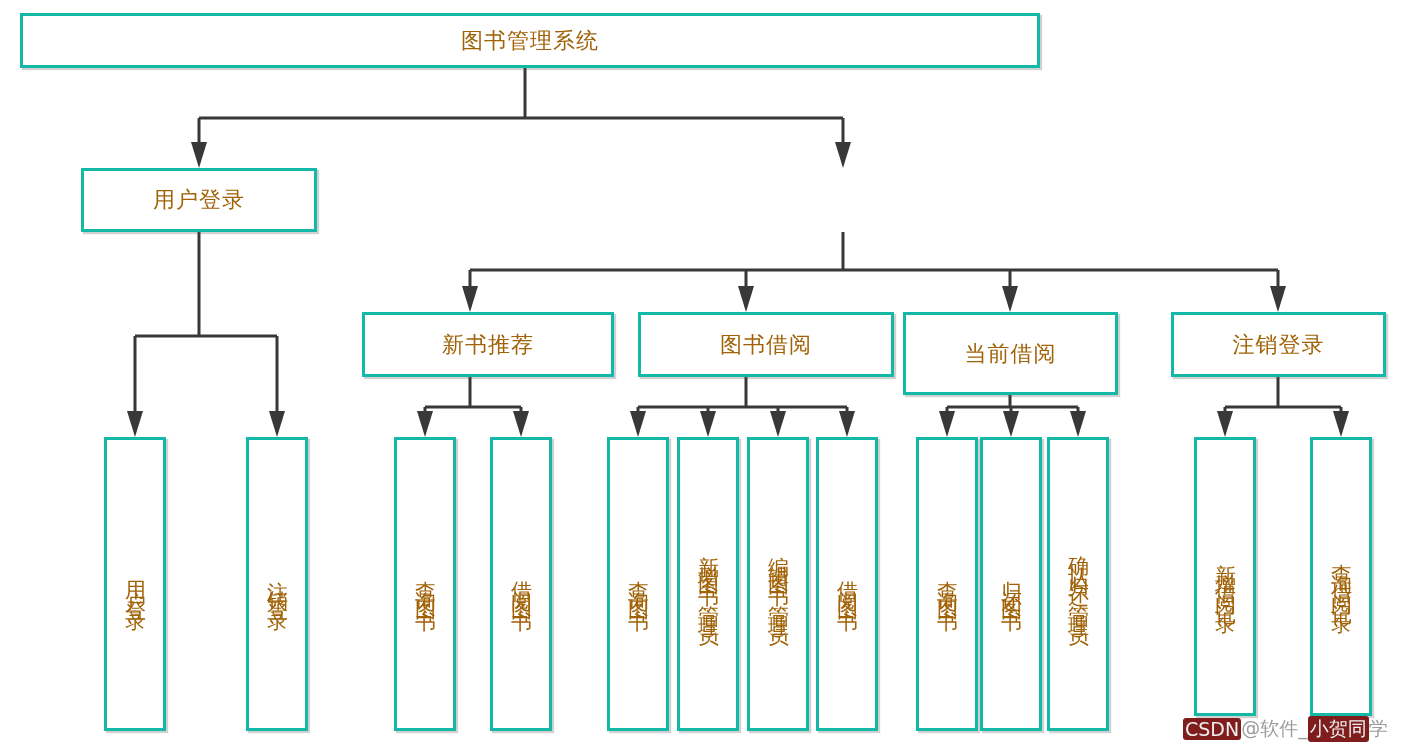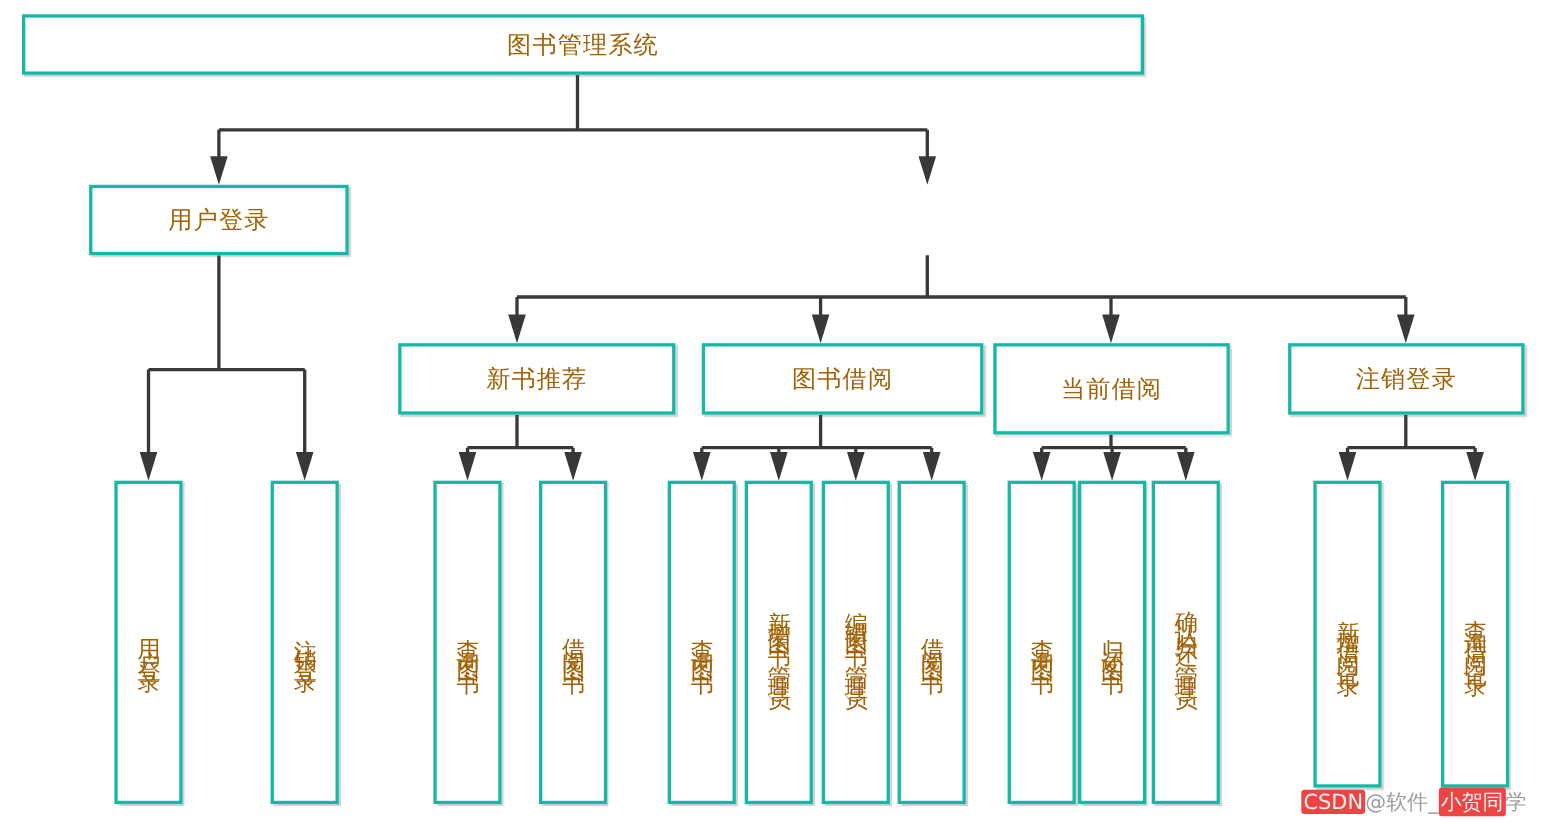--- a/index.html
+++ b/index.html
@@ -20,21 +20,21 @@
   .box.v{
     writing-mode:vertical-rl;text-orientation:mixed;
     font-size:21px;letter-spacing:10px;line-height:1;
   }
   .watermark{
     position:absolute;left:1183px;top:715px;width:220px;height:28px;
     display:flex;align-items:center;white-space:nowrap;
     font-size:19px;color:#9c9c9c;z-index:5;
   }
   .watermark .chip{
-    background:#ef4444;color:#efefef;border-radius:3px;padding:0 2px;
+    background:#7f1d1d;color:#efefef;border-radius:3px;padding:0 2px;
   }
 </style>
 </head>
 <body>
 
 <div id="canvas">
 
   <svg class="connectors" width="1405" height="747" viewBox="0 0 1405 747">
     <g stroke="#383838" stroke-width="3" fill="none">
 

